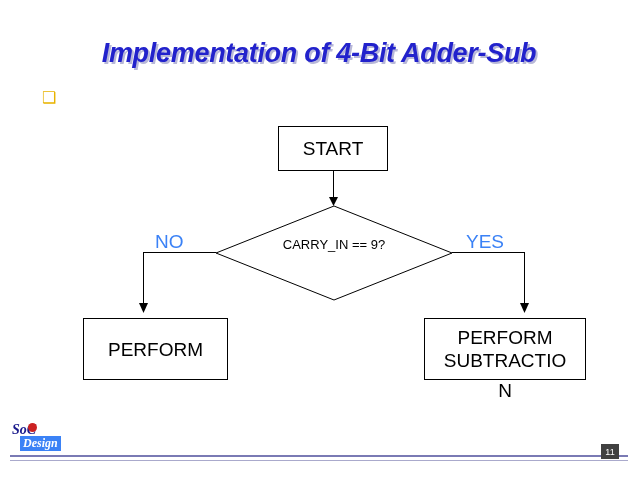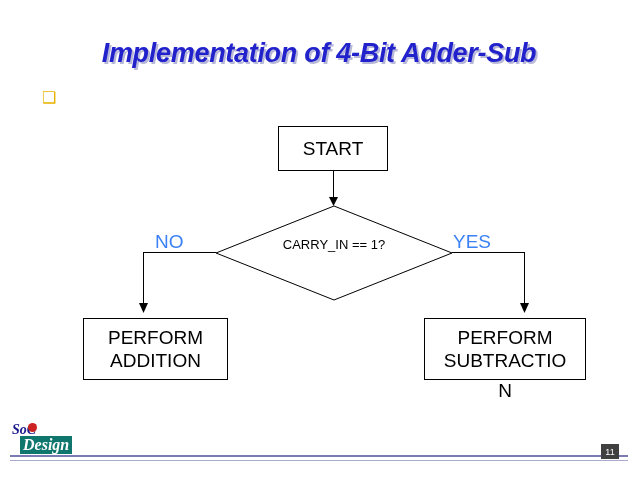--- a/index.html
+++ b/index.html
@@ -119,21 +119,21 @@
     position: absolute;
     font-size: 19px;
     color: #3b82f6;
     font-family: "Liberation Sans", sans-serif;
   }
   #label-no {
     left: 140px;
     top: 231px;
   }
   #label-yes {
-    left: 438px;
+    left: 451px;
     top: 231px;
   }
   
   .conn {
     position: absolute;
     background: #000000;
   }
   
   .footer-rule {
     position: absolute;
@@ -165,25 +165,25 @@
     font-size: 14px;
     font-weight: bold;
     font-style: italic;
     color: #1a1a8c;
     font-family: "Liberation Serif", serif;
   }
   .logo-text-bottom {
     position: absolute;
     left: 8px;
     top: 14px;
-    font-size: 16px;
+    font-size: 12px;
     font-weight: bold;
     font-style: italic;
     color: #ffffff;
-    background: #0f766e;
+    background: #3b82f6;
     padding: 0 3px;
     font-family: "Liberation Serif", serif;
   }
   .logo-dot {
     position: absolute;
     left: 16px;
     top: 1px;
     width: 9px;
     height: 9px;
     border-radius: 50%;
@@ -224,41 +224,40 @@
     <div class="conn" style="left:318px; top:171px; width:1px; height:32px;"></div>
     <svg style="position:absolute; left:312px; top:195px; width:13px; height:12px;">
       <polygon points="6.5,11 2,2 11,2" fill="#000000"></polygon>
     </svg>
 
     <div id="decision">
       <svg width="238" height="96" viewBox="0 0 238 96">
         <polygon points="119,1 237,48 119,95 1,48" fill="#ffffff" stroke="#000000" stroke-width="1"></polygon>
       </svg>
     </div>
-    <div class="decision-label">CARRY_IN == 1?</div>
+    <div class="decision-label">CARRY_IN == 9?</div>
 
     <div class="conn" style="left:128px; top:252px; width:73px; height:1px;"></div>
     <div class="conn" style="left:128px; top:252px; width:1px; height:56px;"></div>
     <svg style="position:absolute; left:122px; top:301px; width:13px; height:13px;">
       <polygon points="6.5,12 2,2 11,2" fill="#000000"></polygon>
     </svg>
 
     <div class="conn" style="left:437px; top:252px; width:73px; height:1px;"></div>
     <div class="conn" style="left:509px; top:252px; width:1px; height:56px;"></div>
     <svg style="position:absolute; left:503px; top:301px; width:13px; height:13px;">
       <polygon points="6.5,12 2,2 11,2" fill="#000000"></polygon>
     </svg>
 
     <div class="branch-label" id="label-no">NO</div>
     <div class="branch-label" id="label-yes">YES</div>
 
     <div class="node-box" id="node-addition">
       <div>
         <div>PERFORM</div>
-        <div>ADDITION</div>
       </div>
     </div>
 
     <div class="node-box" id="node-subtraction">
       <div>
         <div>PERFORM</div>
         <div>SUBTRACTIO</div>
       </div>
     </div>
     <div style="position:absolute; left:409px; top:380px; width:162px; text-align:center; font-size:19px; color:#000000;">N</div>

